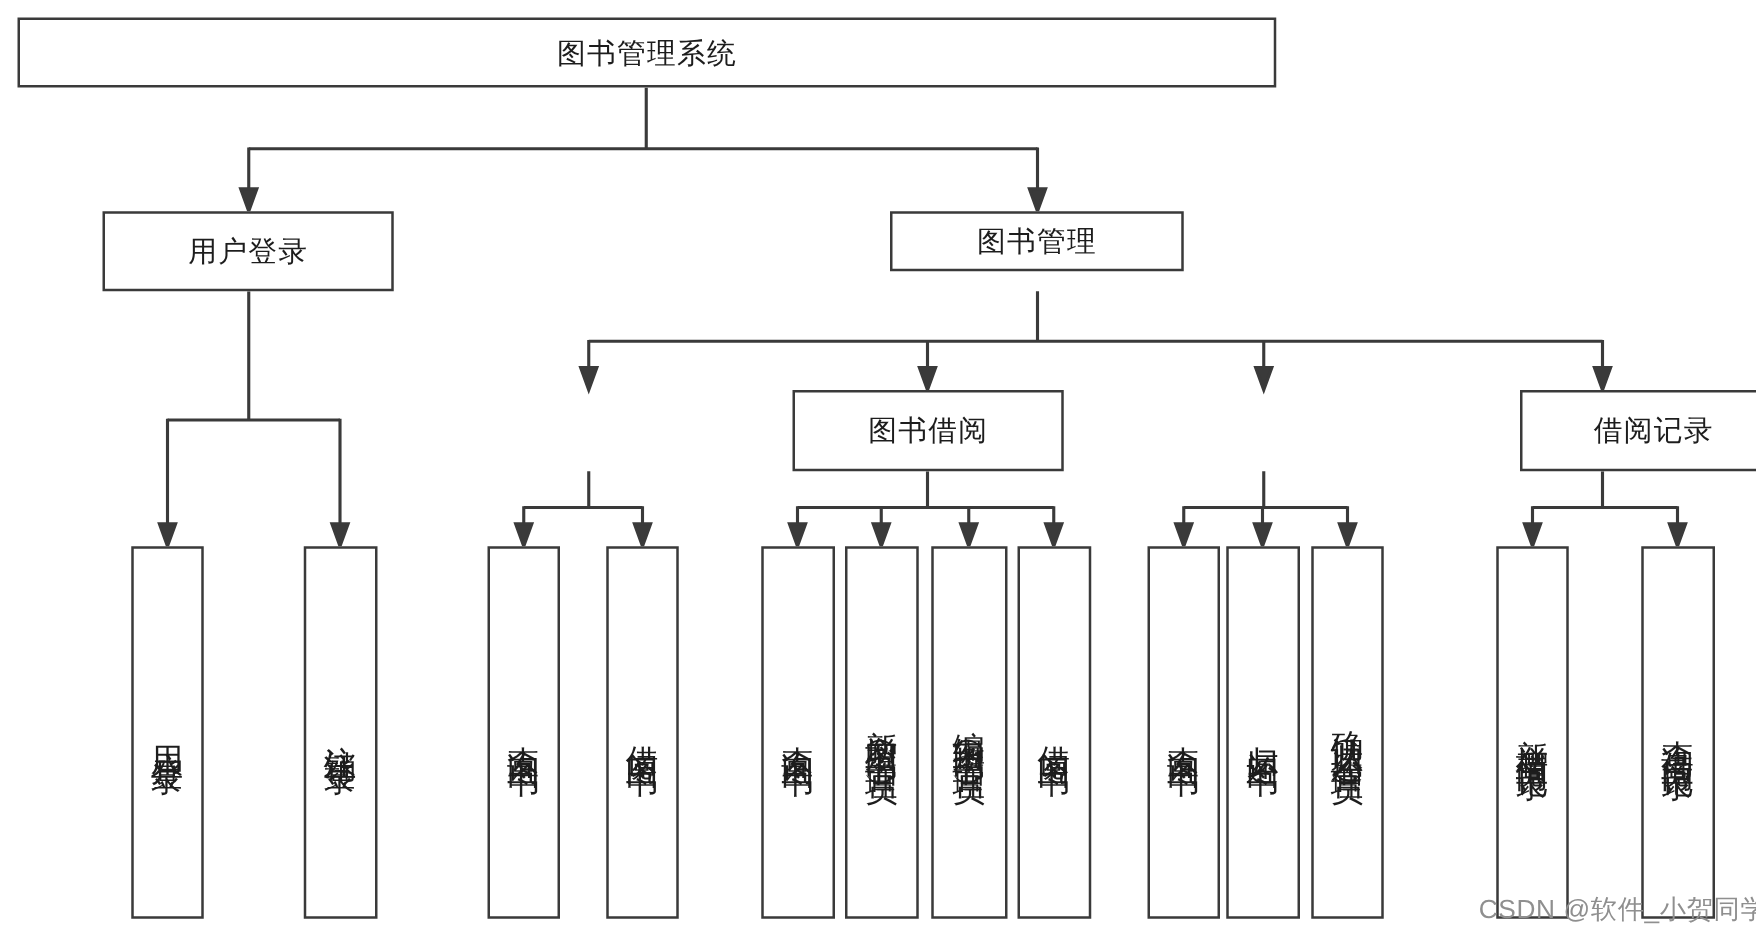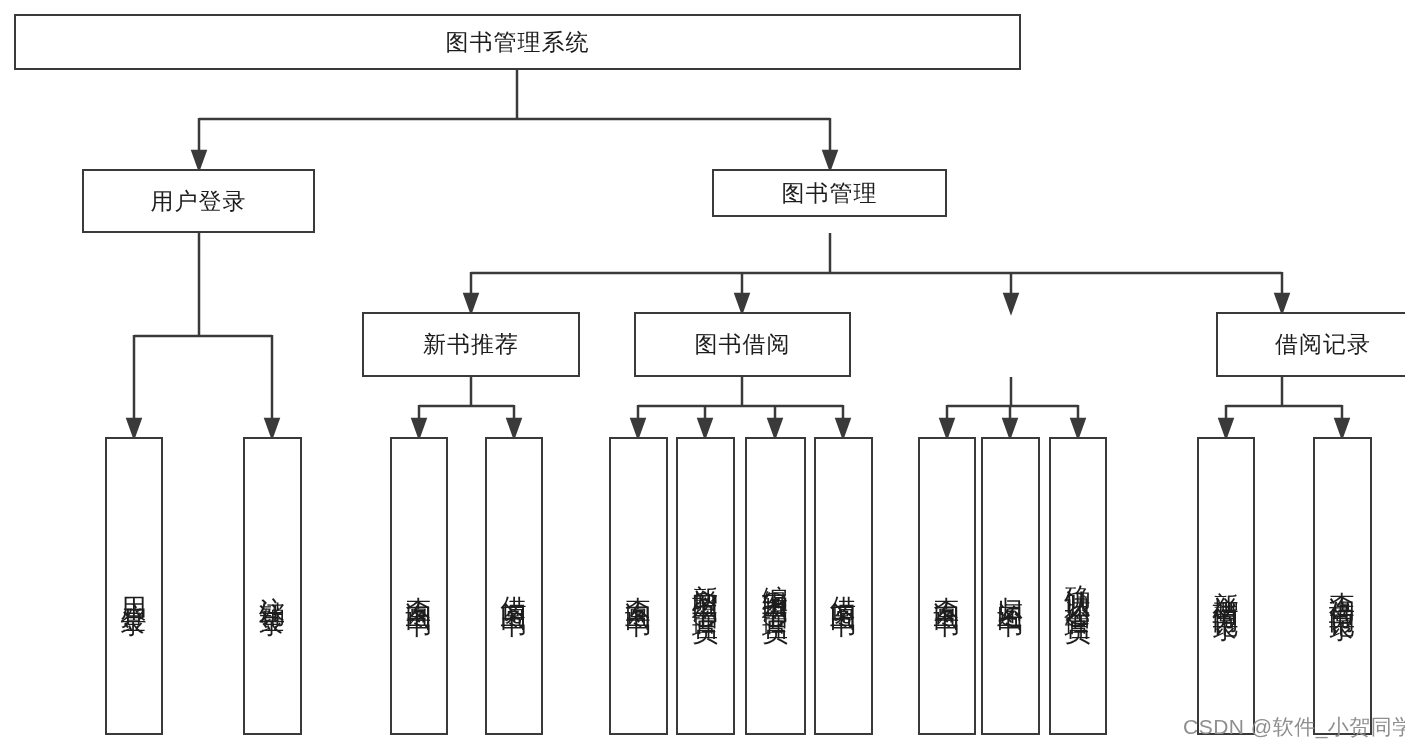--- a/index.html
+++ b/index.html
@@ -157,21 +157,20 @@
       </g>
 
     </g>
   </svg>
 
   <div class="node hbox n-root">图书管理系统</div>
 
   <div class="node hbox n-user-login">用户登录</div>
   <div class="node hbox n-book-mgmt">图书管理</div>
 
-  <div class="node hbox n-new-book-rec">新书推荐</div>
   <div class="node hbox n-book-borrow">图书借阅</div>
   <div class="node hbox n-borrow-rec">借阅记录</div>
 
   <div class="node vbox l-user-login">用户登录</div>
   <div class="node vbox l-logout">注销登录</div>
 
   <div class="node vbox l-rec-query">查询图书</div>
   <div class="node vbox l-rec-borrow">借阅图书</div>
 
   <div class="node vbox l-bb-query">查询图书</div>

